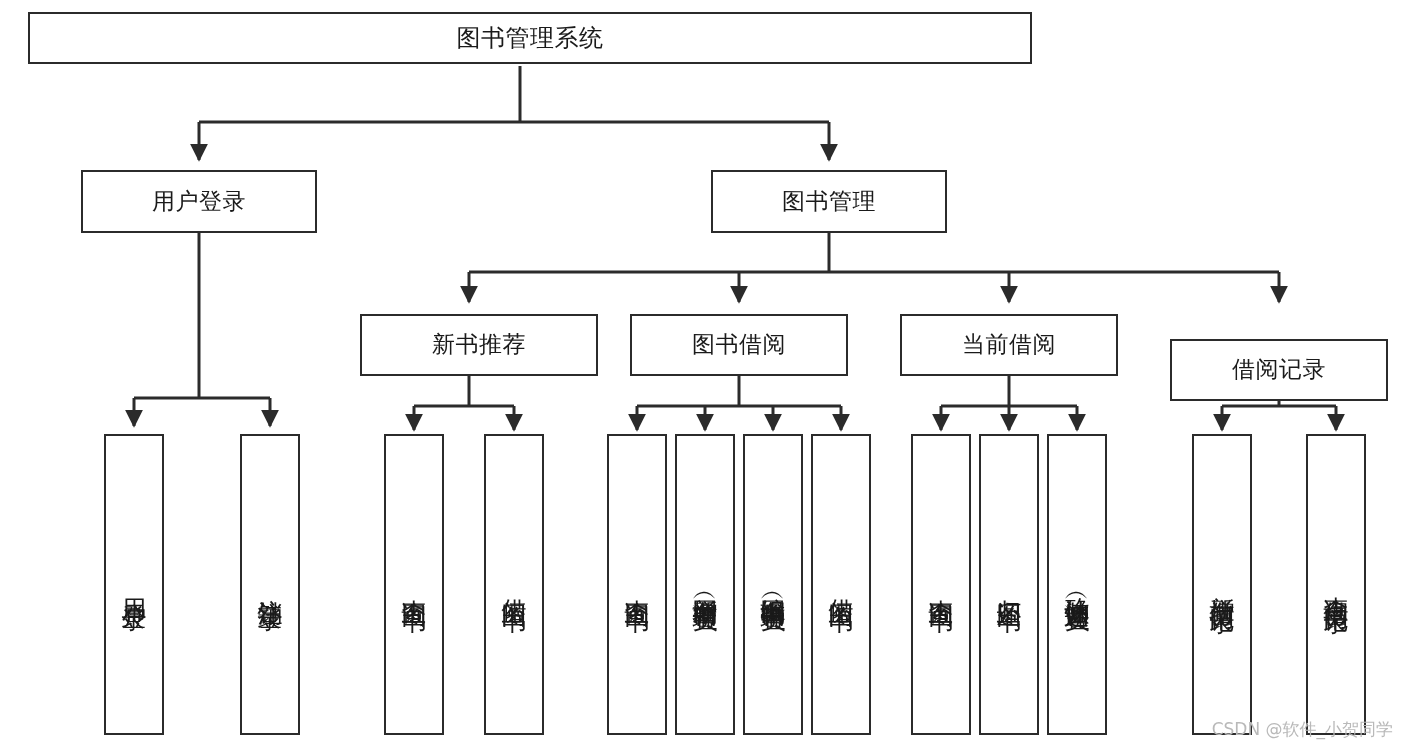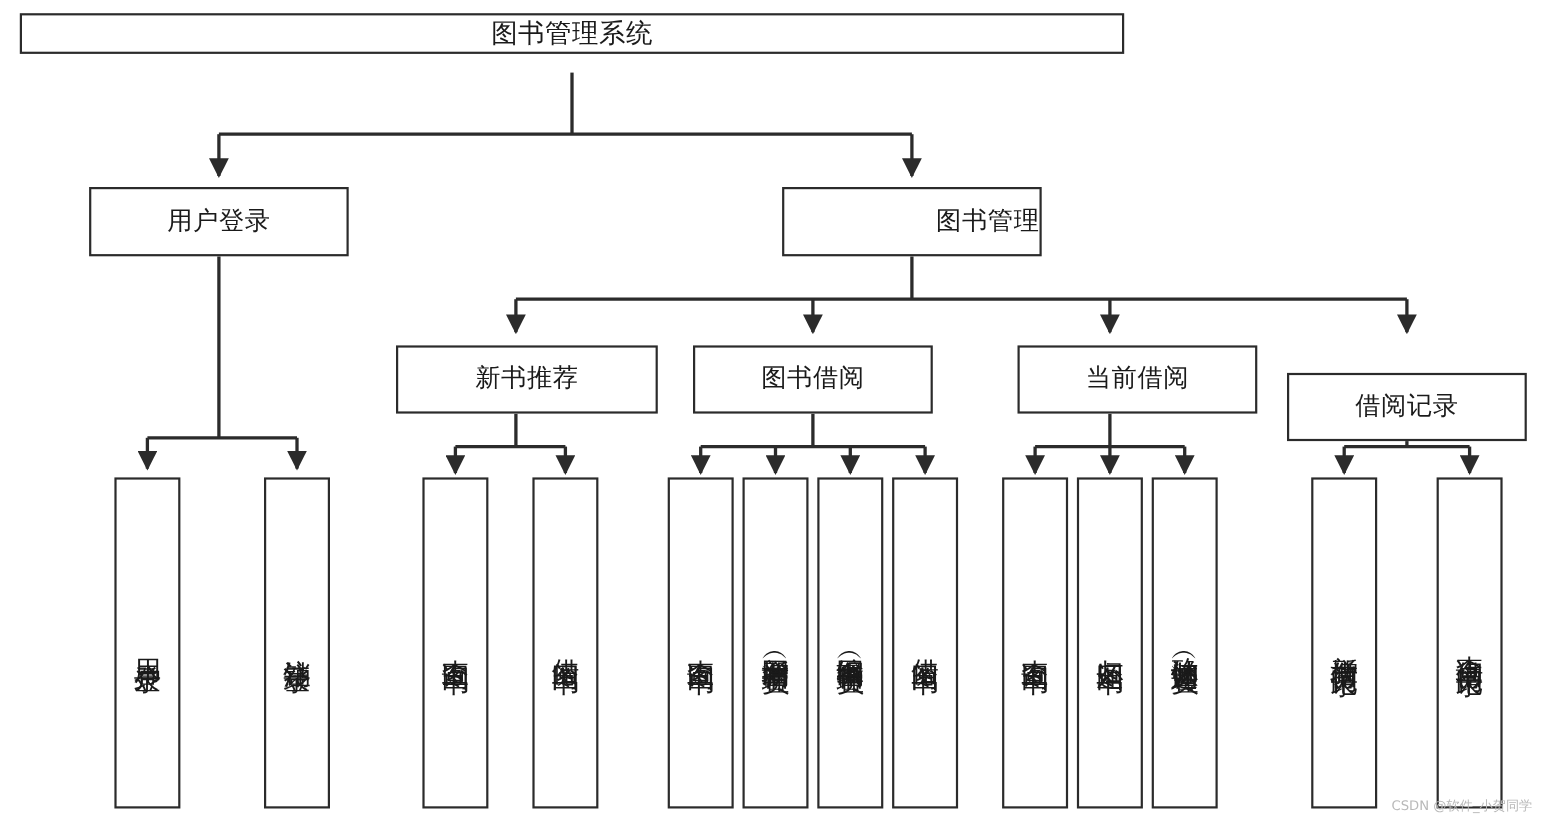--- a/index.html
+++ b/index.html
@@ -61,21 +61,21 @@
     letter-spacing: 3px;
   }
   .node-v.tight .node-label {
     font-size: 25px;
     letter-spacing: 1.5px;
   }
   #watermark {
     position: absolute;
     right: 12px;
     bottom: 6px;
-    font-size: 12px;
+    font-size: 17px;
     color: #b9b9b9;
     white-space: nowrap;
     font-family: "DejaVu Sans", "Liberation Sans", sans-serif;
     pointer-events: none;
   }
 </style>
 </head>
 <body>
 
 <div id="diagram-root">
@@ -123,38 +123,38 @@
       <path d="M 1009 406 L 1009 430" marker-end="url(#arrow)"></path>
       <path d="M 1077 406 L 1077 430" marker-end="url(#arrow)"></path>
 
       <path d="M 1279 376 L 1279 406"></path>
       <path d="M 1222 406 L 1336 406"></path>
       <path d="M 1222 406 L 1222 430" marker-end="url(#arrow)"></path>
       <path d="M 1336 406 L 1336 430" marker-end="url(#arrow)"></path>
     </g>
   </svg>
 
-  <div class="node-box node-h node-root" style="left:18px; top:12px; width:1004px; height:37px;">
+  <div class="node-box node-h node-root" style="left:28px; top:12px; width:1004px; height:52px;">
     <span class="node-label">图书管理系统</span>
   </div>
 
   <div class="node-box node-h" style="left:81px; top:170px; width:236px; height:63px;">
     <span class="node-label">用户登录</span>
   </div>
-  <div class="node-box node-h" style="left:711px; top:170px; width:236px; height:63px;justify-content:flex-end;">
+  <div class="node-box node-h" style="left:711px; top:170px; width:236px; height:63px;">
     <span class="node-label">图书管理</span>
   </div>
 
   <div class="node-box node-h" style="left:360px; top:314px; width:238px; height:62px;">
     <span class="node-label">新书推荐</span>
   </div>
   <div class="node-box node-h" style="left:630px; top:314px; width:218px; height:62px;">
     <span class="node-label">图书借阅</span>
   </div>
-  <div class="node-box node-h" style="left:900px; top:314px; width:218px; height:62px;margin-left:25px;">
+  <div class="node-box node-h" style="left:900px; top:314px; width:218px; height:62px;">
     <span class="node-label">当前借阅</span>
   </div>
   <div class="node-box node-h" style="left:1170px; top:314px; width:218px; height:62px;margin-top:25px;">
     <span class="node-label">借阅记录</span>
   </div>
 
   <div class="node-box node-v" style="left:104px; top:434px; width:60px; height:301px;">
     <span class="node-label">用户登录</span>
   </div>
   <div class="node-box node-v" style="left:240px; top:434px; width:60px; height:301px;">

